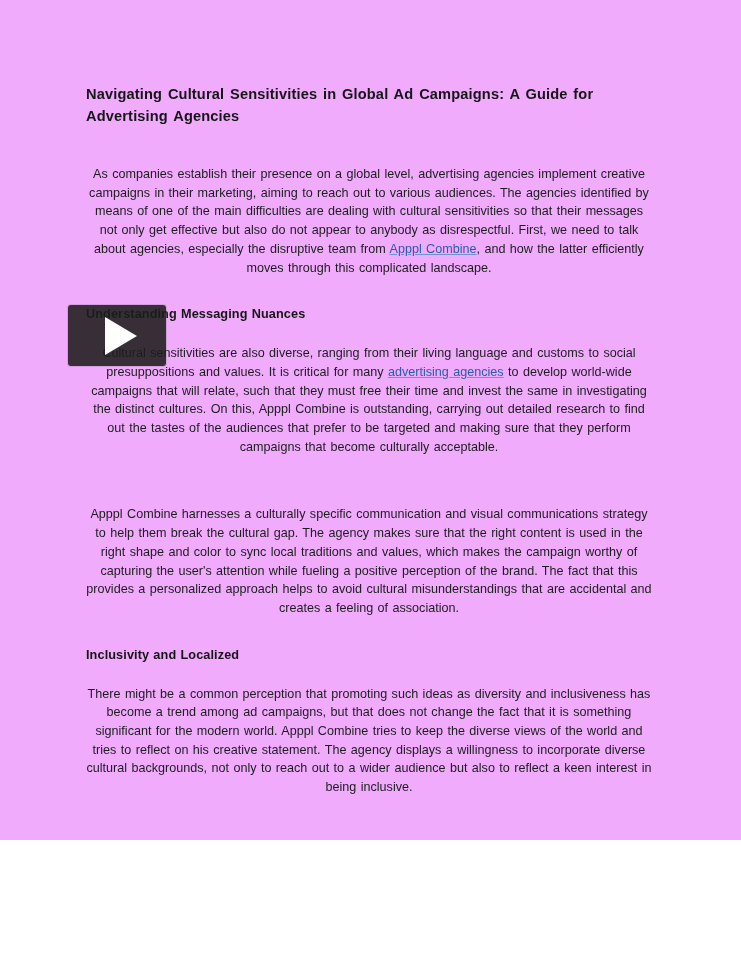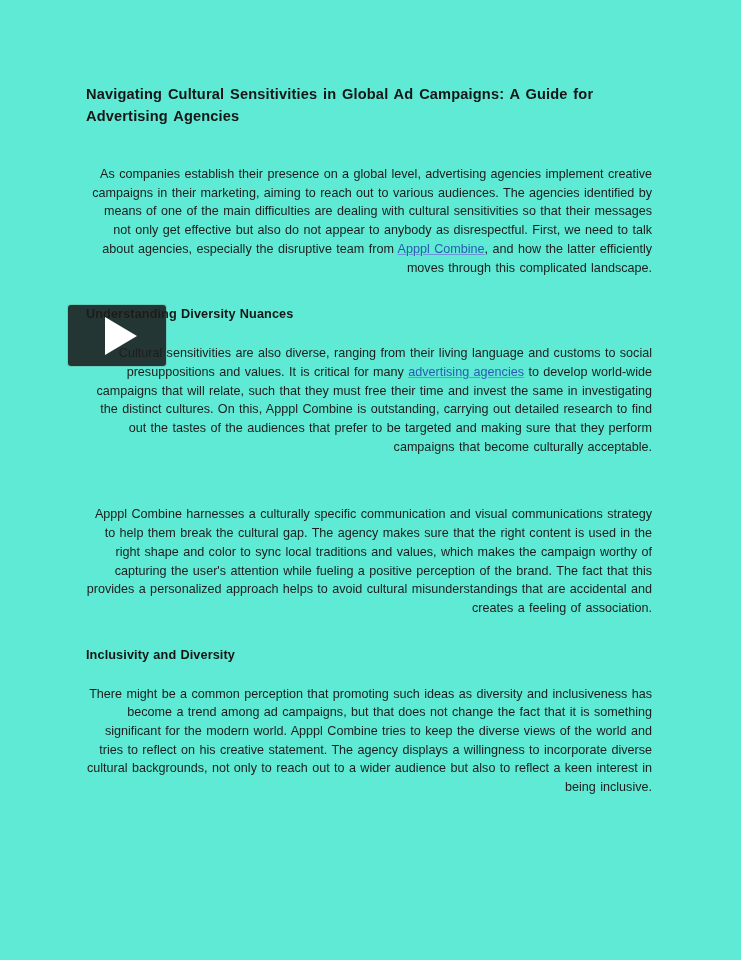--- a/index.html
+++ b/index.html
@@ -8,22 +8,22 @@
     padding: 0;
     background: #ffffff;
   }
   body {
     font-family: "Liberation Sans", sans-serif;
     -webkit-font-smoothing: antialiased;
   }
   .page {
     position: relative;
     width: 741px;
-    height: 960px;
-    background: #5eead4;
+    height: 840px;
+    background: #f0abfc;
     overflow: hidden;
     box-sizing: border-box;
   }
   .content {
     position: absolute;
     left: 86px;
     top: 84px;
     width: 566px;
   }
   .doc-title {
@@ -42,21 +42,21 @@
     color: #161616;
     letter-spacing: 0.1px;
     margin: 0;
     word-spacing: 0.6px;
   }
   p.body-text {
     font-size: 12.6px;
     line-height: 18.7px;
     color: #1d1d1d;
     margin: 0;
-    text-align: right;
+    text-align: center;
     word-spacing: 0.9px;
   }
   .gap-title-to-p { height: 28px; }
   .gap-p-to-h     { height: 28px; }
   .gap-h-to-p     { height: 21px; }
   .gap-p-to-h2    { height: 28px; }
 
   a.doclink {
     color: #2a5db0;
     text-decoration: underline;
@@ -95,36 +95,36 @@
   <div class="content">
 
     <h1 class="doc-title">Navigating Cultural Sensitivities in Global Ad Campaigns: A Guide for Advertising Agencies</h1>
 
     <div class="gap-title-to-p"></div>
 
     <p class="body-text"><span>As companies establish their presence on a global level, advertising agencies implement creative campaigns in their marketing, aiming to reach out to various audiences. The agencies identified by means of one of the main difficulties are dealing with cultural sensitivities so that their messages not only get effective but also do not appear to anybody as disrespectful. First, we need to talk about agencies, especially the disruptive team from </span><a class="doclink" href="#">Apppl Combine</a><span>, and how the latter efficiently moves through this complicated landscape.</span></p>
 
     <div class="gap-p-to-h"></div>
 
-    <h2 class="section-heading">Understanding Diversity Nuances</h2>
+    <h2 class="section-heading">Understanding Messaging Nuances</h2>
 
     <div class="gap-h-to-p"></div>
 
     <p class="body-text"><span>Cultural sensitivities are also diverse, ranging from their living language and customs to social presuppositions and values. It is critical for many </span><a class="doclink" href="#">advertising agencies</a><span> to develop world-wide campaigns that will relate, such that they must free their time and invest the same in investigating the distinct cultures. On this, Apppl Combine is outstanding, carrying out detailed research to find out the tastes of the audiences that prefer to be targeted and making sure that they perform campaigns that become culturally acceptable.</span></p>
 
     <div class="gap-p-to-h2"></div>
 
 
     <div class="gap-h-to-p"></div>
 
     <p class="body-text">Apppl Combine harnesses a culturally specific communication and visual communications strategy to help them break the cultural gap. The agency makes sure that the right content is used in the right shape and color to sync local traditions and values, which makes the campaign worthy of capturing the user's attention while fueling a positive perception of the brand. The fact that this provides a personalized approach helps to avoid cultural misunderstandings that are accidental and creates a feeling of association.</p>
 
     <div class="gap-p-to-h2"></div>
 
-    <h2 class="section-heading">Inclusivity and Diversity</h2>
+    <h2 class="section-heading">Inclusivity and Localized</h2>
 
     <div class="gap-h-to-p"></div>
 
     <p class="body-text">There might be a common perception that promoting such ideas as diversity and inclusiveness has become a trend among ad campaigns, but that does not change the fact that it is something significant for the modern world. Apppl Combine tries to keep the diverse views of the world and tries to reflect on his creative statement. The agency displays a willingness to incorporate diverse cultural backgrounds, not only to reach out to a wider audience but also to reflect a keen interest in being inclusive.</p>
 
   </div>
 
   <div class="video-overlay">
     <div class="play-triangle"></div>
   </div>

